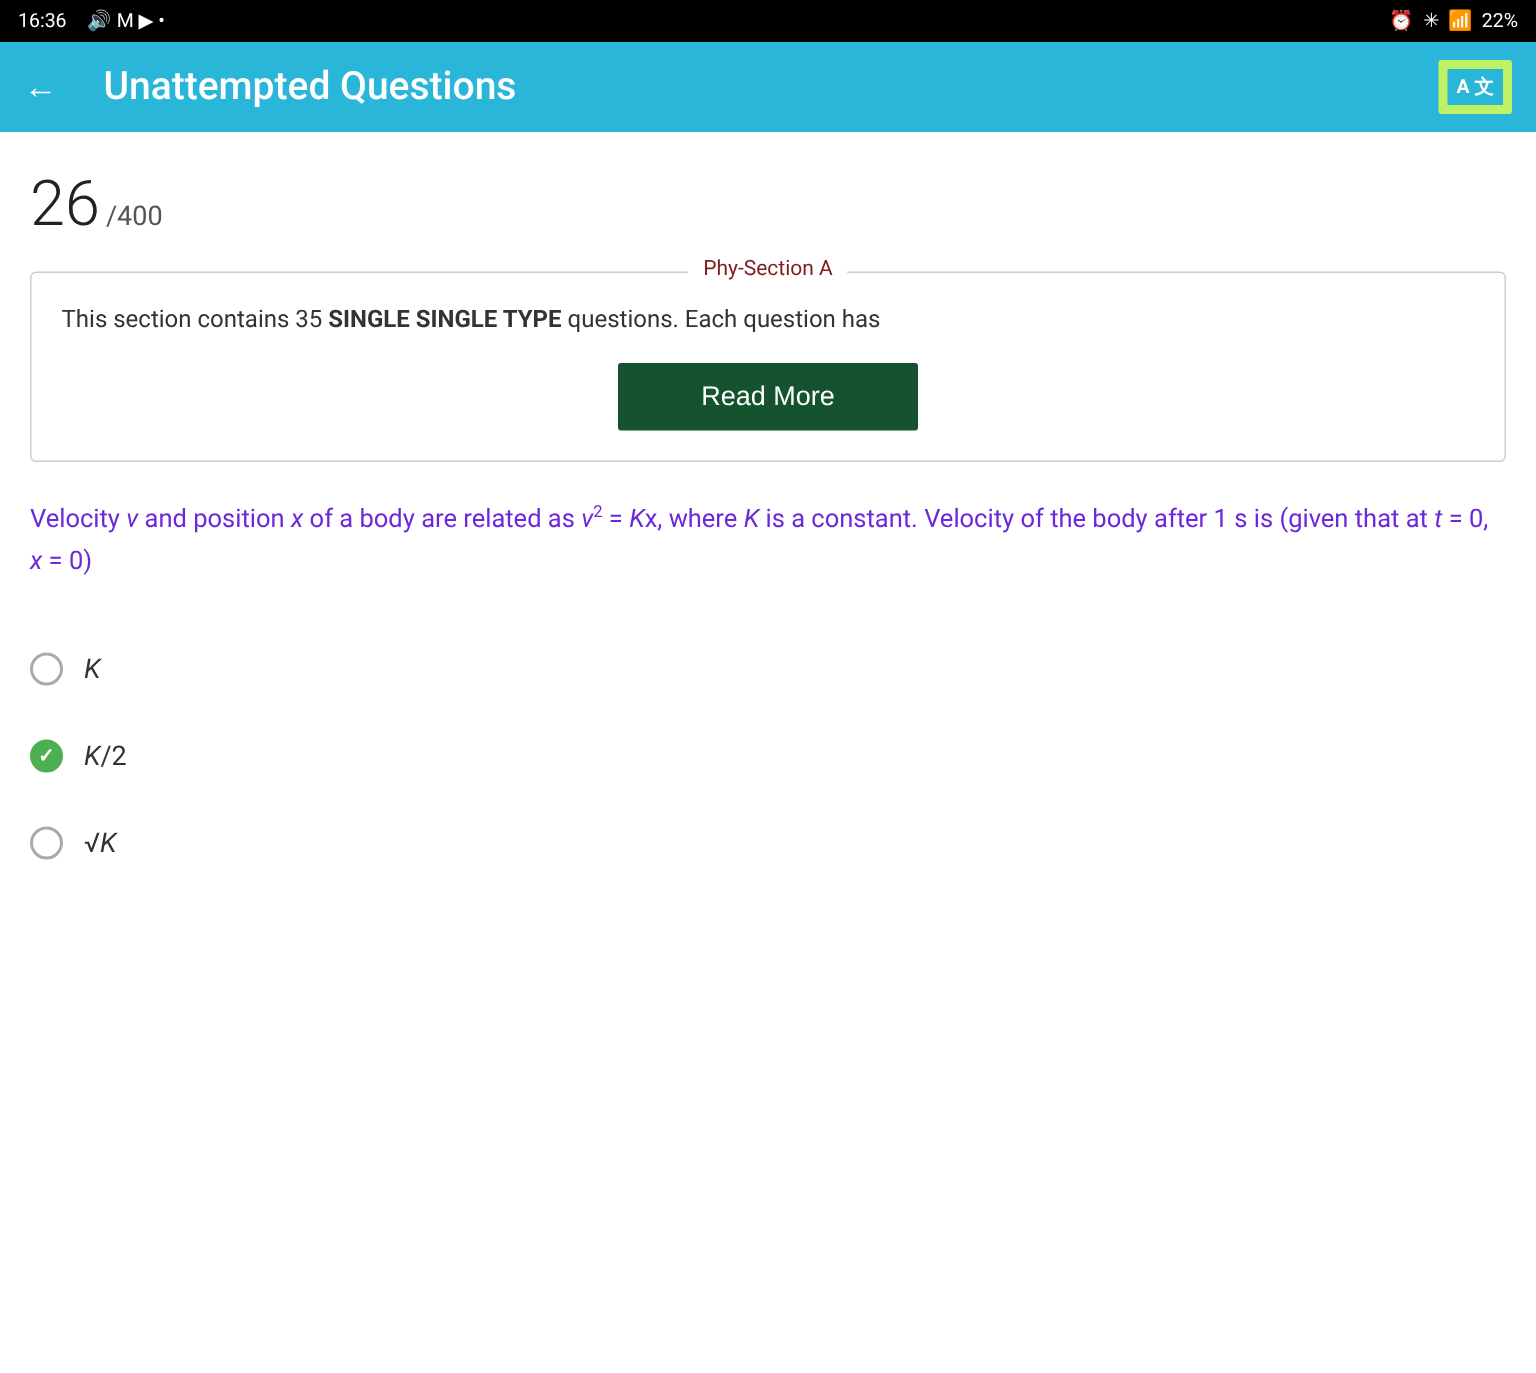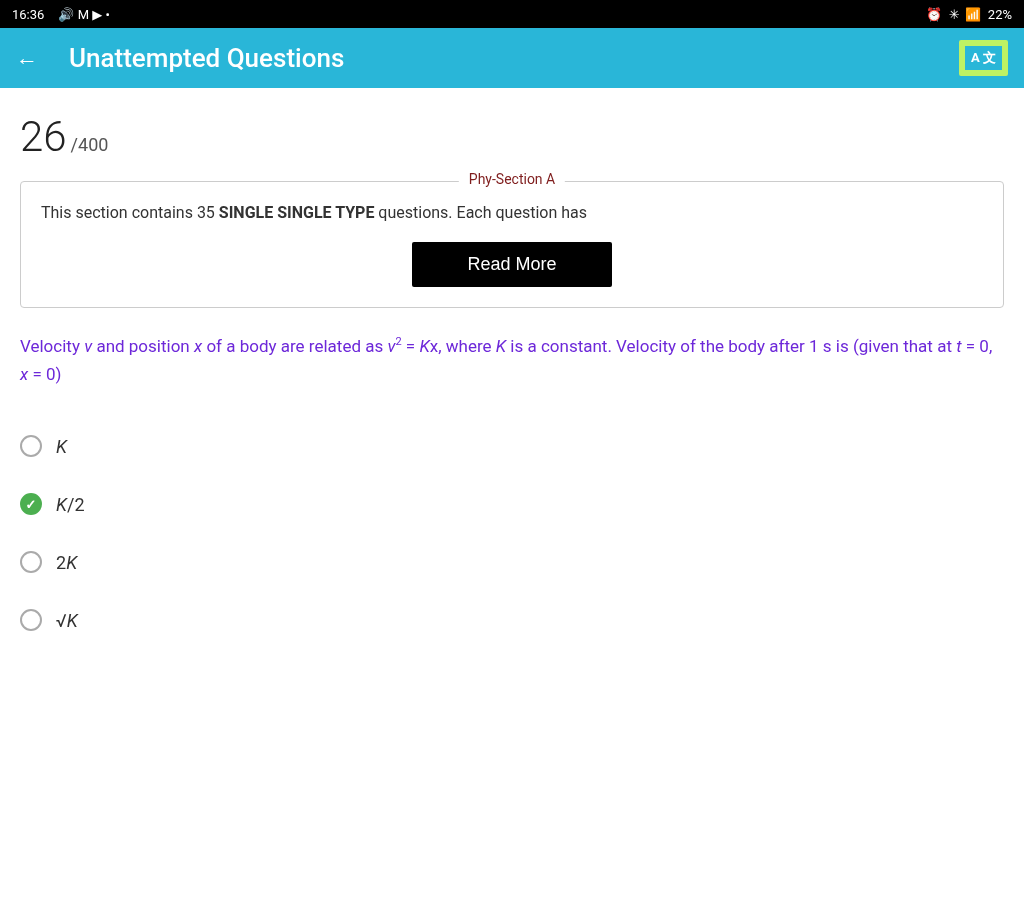--- a/index.html
+++ b/index.html
@@ -137,21 +137,21 @@
       margin-bottom: 16px;
     }
 
     .section-description strong {
       font-weight: 700;
     }
 
     .read-more-btn {
       display: block;
       margin: 0 auto;
-      background: #000000;
+      background: #14532d;
       color: #fff;
       border: none;
       padding: 12px 40px;
       font-size: 18px;
       cursor: pointer;
       border-radius: 2px;
       width: 200px;
       text-align: center;
     }
 
@@ -276,24 +276,20 @@
     <li class="option-item">
       <div class="radio-circle"></div>
       <span class="option-label"><em>K</em></span>
     </li>
 
     <li class="option-item">
       <div class="radio-circle radio-checked"></div>
       <span class="option-label"><em>K</em>/2</span>
     </li>
 
-    <li class="option-item">
-      <div class="radio-circle"></div>
-      <span class="option-label">2<em>K</em></span>
-    </li>
 
     <li class="option-item">
       <div class="radio-circle"></div>
       <span class="option-label sqrt-symbol">√<em>K</em></span>
     </li>
 
   </ul>
 
 </div>
 

